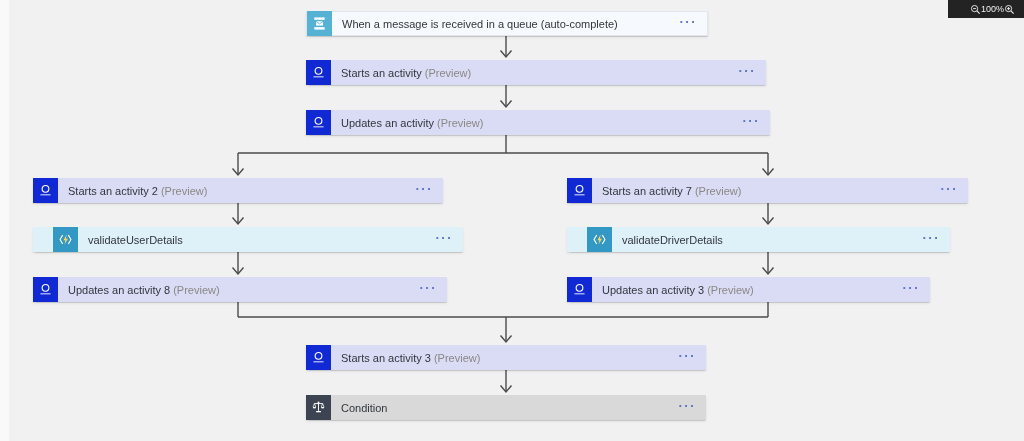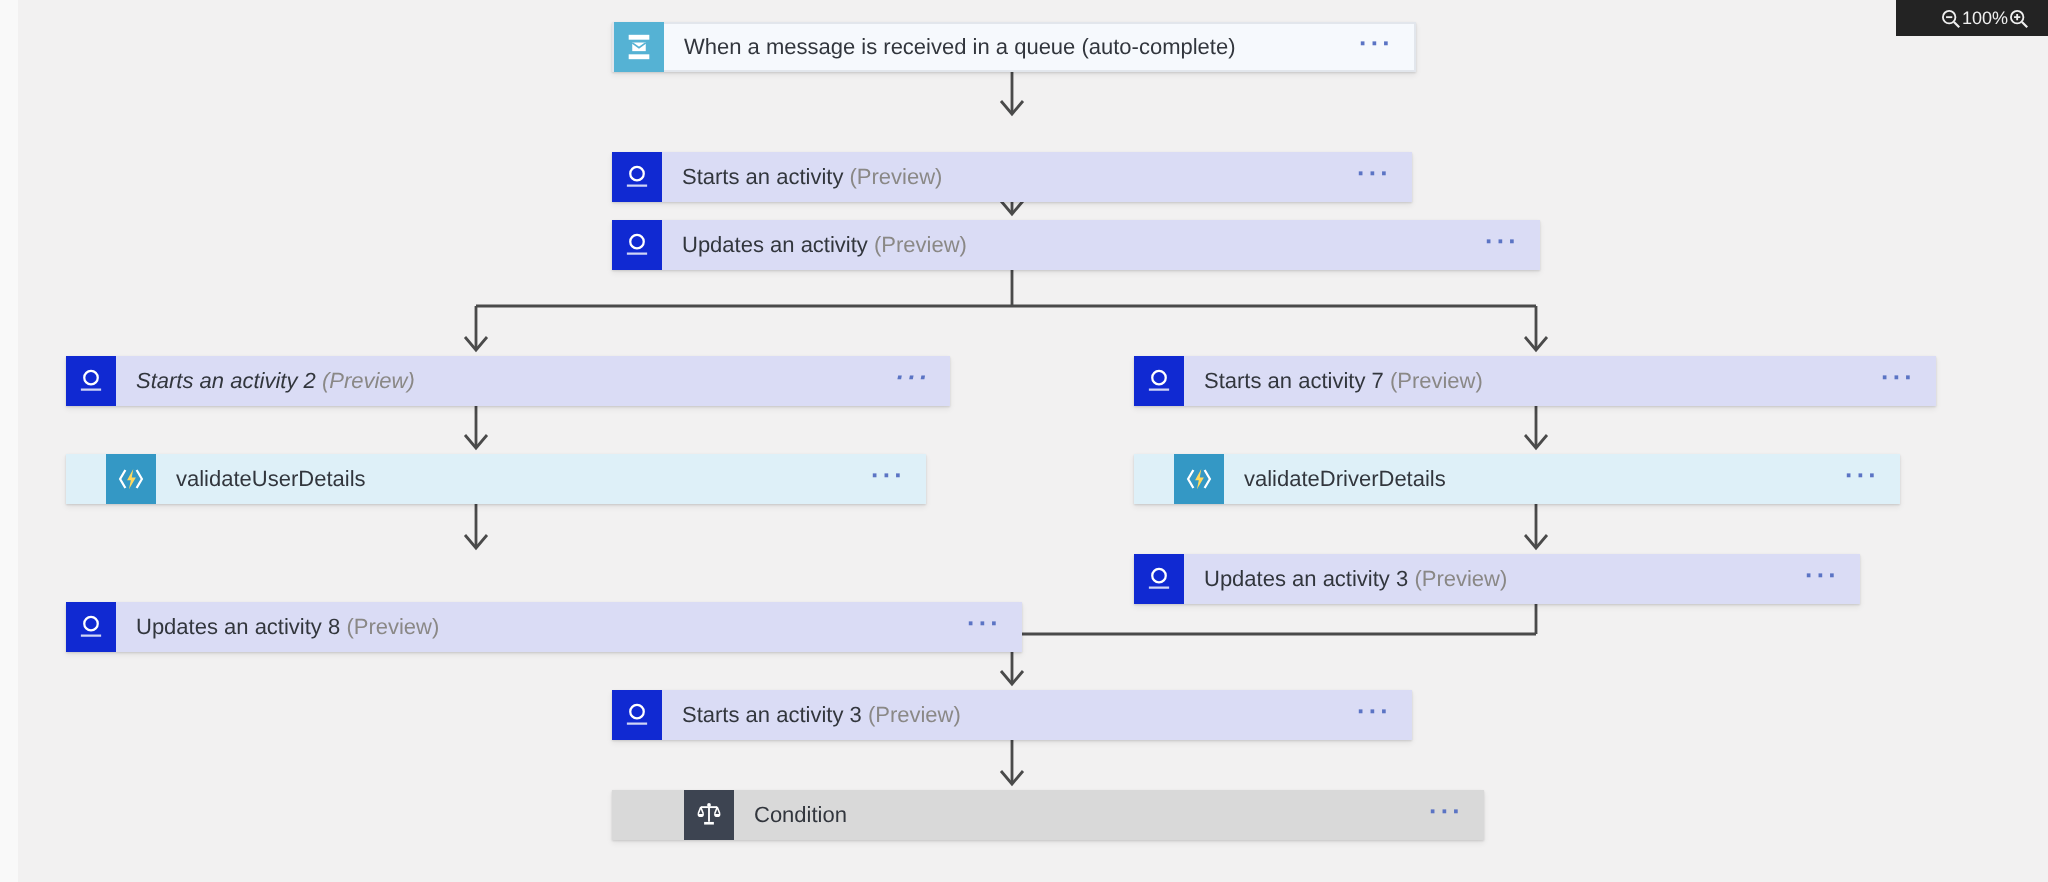--- a/index.html
+++ b/index.html
@@ -90,21 +90,21 @@
       <rect x="2.5" y="1.5" width="11" height="2.6" fill="#fff"></rect>
       <rect x="2.5" y="11.9" width="11" height="2.6" fill="#fff"></rect>
       <rect x="4.4" y="5.6" width="7.2" height="4.6" fill="#fff"></rect>
       <polyline points="4.4,5.8 8,8.4 11.6,5.8" fill="none" stroke="#55b2d4" stroke-width="0.9"></polyline>
     </svg>
   </span>
   <span class="label"><span>When a message is received in a queue (auto-complete)</span></span>
   <span class="menu">···</span>
 </div>
 
-<div class="node kind-activity" style="left:306px;top:60px;width:400px;margin-top:16px;">
+<div class="node kind-activity" style="left:306px;top:60px;width:460px;">
   <span class="icon icon-activity">
     <svg width="15" height="15" viewBox="0 0 16 16">
       <circle cx="8" cy="6.2" r="3.6" fill="none" stroke="#fff" stroke-width="1.2"></circle>
       <rect x="2.6" y="12" width="10.8" height="1.2" fill="#fff" opacity="0.8"></rect>
     </svg>
   </span>
   <span class="label"><span>Starts an activity</span> <span class="preview">(Preview)</span></span>
   <span class="menu">···</span>
 </div>
 
@@ -112,21 +112,21 @@
   <span class="icon icon-activity">
     <svg width="15" height="15" viewBox="0 0 16 16">
       <circle cx="8" cy="6.2" r="3.6" fill="none" stroke="#fff" stroke-width="1.2"></circle>
       <rect x="2.6" y="12" width="10.8" height="1.2" fill="#fff" opacity="0.8"></rect>
     </svg>
   </span>
   <span class="label"><span>Updates an activity</span> <span class="preview">(Preview)</span></span>
   <span class="menu">···</span>
 </div>
 
-<div class="node kind-activity" style="left:33px;top:178px;width:442px;font-style:italic;">
+<div class="node kind-activity" style="left:33px;top:178px;width:410px;">
   <span class="icon icon-activity">
     <svg width="15" height="15" viewBox="0 0 16 16">
       <circle cx="8" cy="6.2" r="3.6" fill="none" stroke="#fff" stroke-width="1.2"></circle>
       <rect x="2.6" y="12" width="10.8" height="1.2" fill="#fff" opacity="0.8"></rect>
     </svg>
   </span>
   <span class="label"><span>Starts an activity 2</span> <span class="preview">(Preview)</span></span>
   <span class="menu">···</span>
 </div>
 
@@ -158,21 +158,21 @@
     <svg width="15" height="15" viewBox="0 0 16 16">
       <polyline points="5,3.2 2.2,8 5,12.8" fill="none" stroke="#fff" stroke-width="1.2"></polyline>
       <polyline points="11,3.2 13.8,8 11,12.8" fill="none" stroke="#fff" stroke-width="1.2"></polyline>
       <polygon points="9.2,2.6 5.9,8.7 7.9,8.7 6.9,13.4 10.6,7.2 8.4,7.2" fill="#ffd95e"></polygon>
     </svg>
   </span>
   <span class="label"><span>validateDriverDetails</span></span>
   <span class="menu">···</span>
 </div>
 
-<div class="node kind-activity" style="left:33px;top:277px;width:478px;margin-top:24px;">
+<div class="node kind-activity" style="left:33px;top:277px;width:414px;">
   <span class="icon icon-activity">
     <svg width="15" height="15" viewBox="0 0 16 16">
       <circle cx="8" cy="6.2" r="3.6" fill="none" stroke="#fff" stroke-width="1.2"></circle>
       <rect x="2.6" y="12" width="10.8" height="1.2" fill="#fff" opacity="0.8"></rect>
     </svg>
   </span>
   <span class="label"><span>Updates an activity 8</span> <span class="preview">(Preview)</span></span>
   <span class="menu">···</span>
 </div>
 
@@ -191,21 +191,21 @@
   <span class="icon icon-activity">
     <svg width="15" height="15" viewBox="0 0 16 16">
       <circle cx="8" cy="6.2" r="3.6" fill="none" stroke="#fff" stroke-width="1.2"></circle>
       <rect x="2.6" y="12" width="10.8" height="1.2" fill="#fff" opacity="0.8"></rect>
     </svg>
   </span>
   <span class="label"><span>Starts an activity 3</span> <span class="preview">(Preview)</span></span>
   <span class="menu">···</span>
 </div>
 
-<div class="node kind-condition" style="left:306px;top:395px;width:400px;padding-left:36px;">
+<div class="node kind-condition" style="left:306px;top:395px;width:400px;">
   <span class="icon icon-condition">
     <svg width="15" height="15" viewBox="0 0 16 16">
       <circle cx="8" cy="2.6" r="1" fill="#fff"></circle>
       <path d="M3.6 3.8 H12.4" stroke="#fff" stroke-width="1"></path>
       <path d="M8 3.8 V11.6" stroke="#fff" stroke-width="1"></path>
       <path d="M5.4 12.4 H10.6" stroke="#fff" stroke-width="1.4"></path>
       <path d="M3.6 3.8 L2.2 7.4 M3.6 3.8 L5 7.4" stroke="#fff" stroke-width="0.8" fill="none"></path>
       <path d="M1.9 7.4 H5.3 A1.7 1.7 0 0 1 1.9 7.4 Z" fill="#fff"></path>
       <path d="M12.4 3.8 L11 7.4 M12.4 3.8 L13.8 7.4" stroke="#fff" stroke-width="0.8" fill="none"></path>
       <path d="M10.7 7.4 H14.1 A1.7 1.7 0 0 1 10.7 7.4 Z" fill="#fff"></path>

